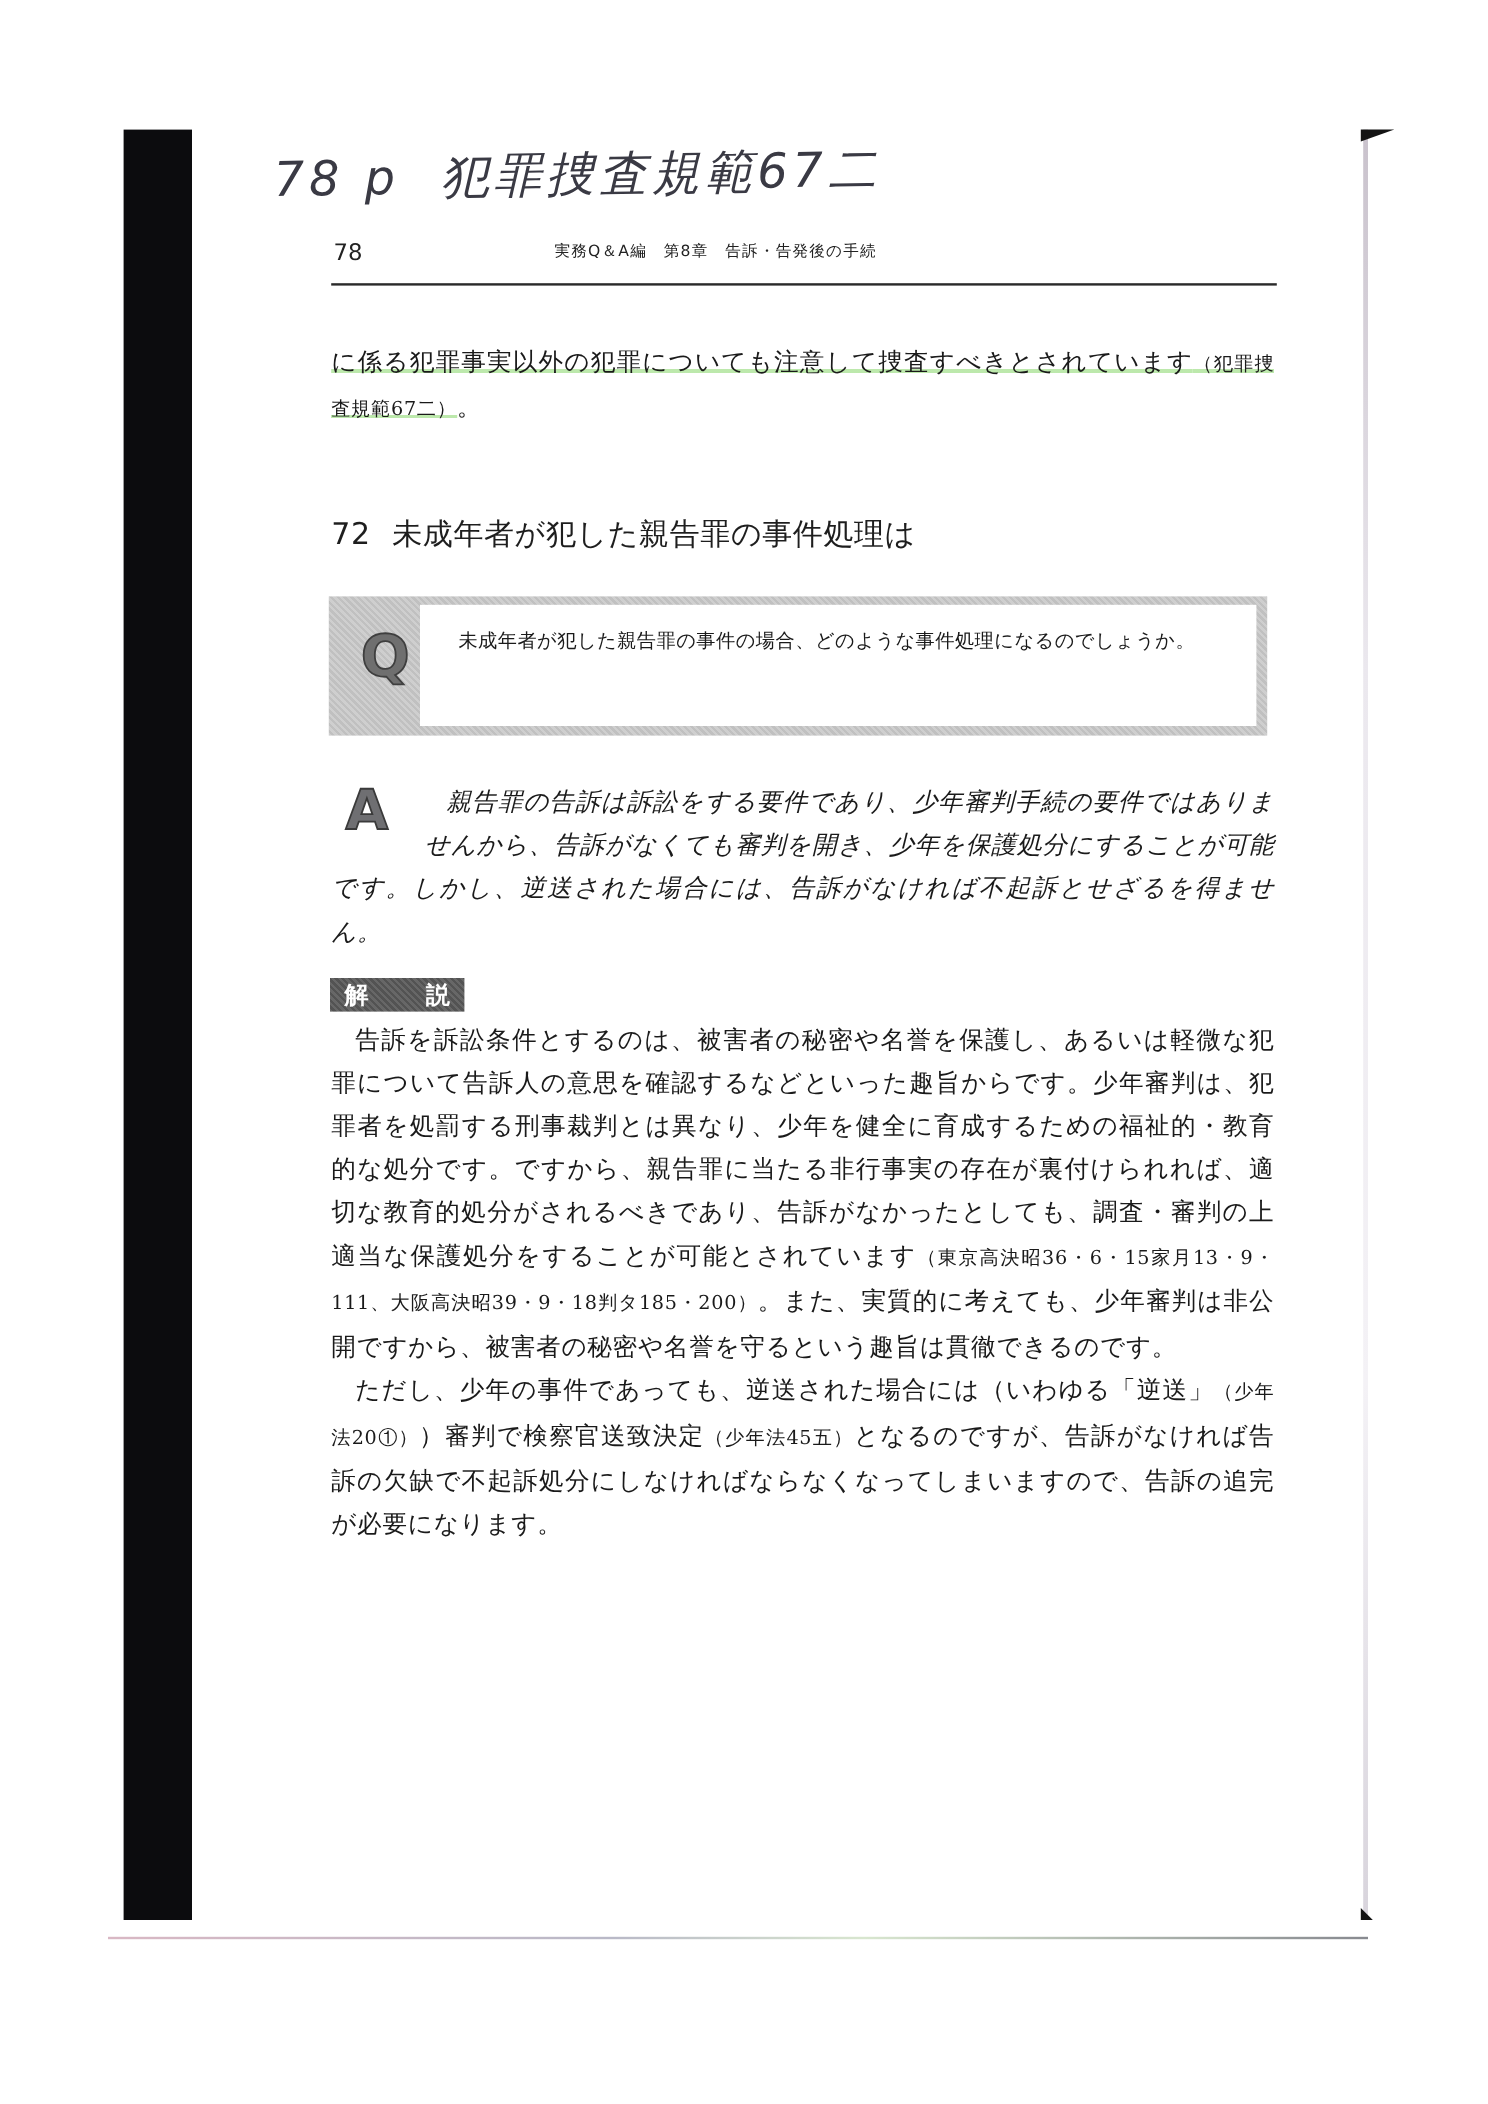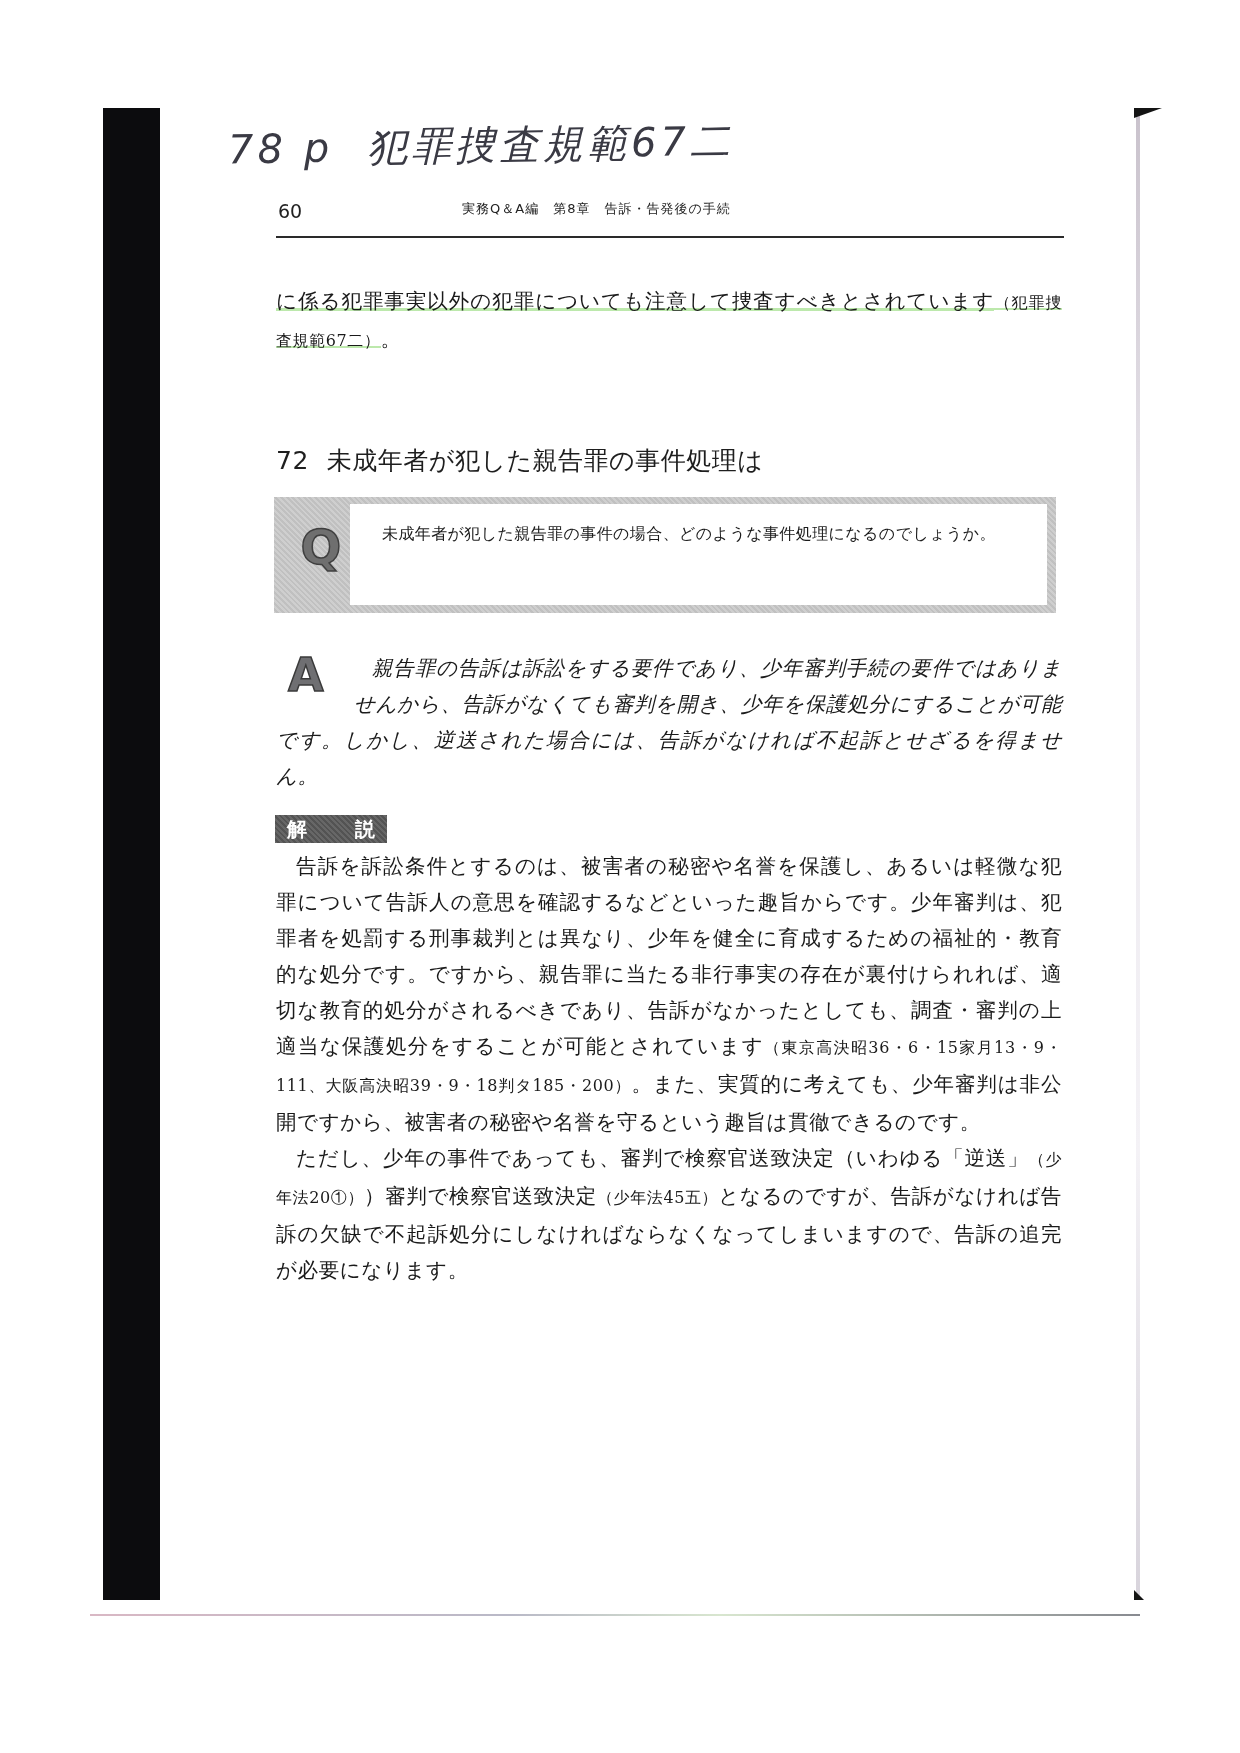--- a/index.html
+++ b/index.html
@@ -107,21 +107,21 @@
   .cite { font-size: 16px; }
   .hl {
     background: linear-gradient(to bottom, transparent 78%, rgba(134, 214, 104, 0.55) 78%, rgba(134, 214, 104, 0.55) 92%, transparent 92%);
   }
 
   .cont-para { top: 283px; }
 
   .section-heading {
     position: absolute;
     left: 276px;
-    top: 444px;
+    top: 428px;
     font-family: "DejaVu Sans", sans-serif;
     font-size: 25px;
     color: #1e1e1e;
     letter-spacing: 0.5px;
   }
   .section-heading .num { margin-right: 18px; }
 
   .q-box {
     position: absolute;
     left: 274px;
@@ -211,21 +211,21 @@
 <div class="right-edge-line"></div>
 <div class="corner-mark-top"></div>
 <div class="corner-mark-bottom"></div>
 <div class="bottom-rule"></div>
 
 <div class="handwritten-note">
   <span class="page-ref">78 p</span><span>犯罪捜査規範67二</span>
 </div>
 
 <div class="running-header">
-  <span class="page-number">60</span>
+  <span class="page-number">78</span>
   <span class="header-title">実務Q＆A編　第8章　告訴・告発後の手続</span>
 </div>
 
 <div class="content body-text cont-para">
   <span class="hl">に係る犯罪事実以外の犯罪についても注意して捜査すべきとされています</span><span class="cite hl">（犯罪捜査規</span><span class="cite hl">範67二）</span><span>。</span>
 </div>
 
 <div class="section-heading">
   <span class="num">72</span><span>未成年者が犯した親告罪の事件処理は</span>
 </div>
@@ -245,15 +245,15 @@
 <div class="badge-kaisetsu">
   <span>解</span>
   <span>説</span>
 </div>
 
 <div class="content body-text explain">
   <p>
     <span>告訴を訴訟条件とするのは、被害者の秘密や名誉を保護し、あるいは軽微な犯罪について告訴人の意思を確認するなどといった趣旨からです。少年審判は、犯罪者を処罰する刑事裁判とは異なり、少年を健全に育成するための福祉的・教育的な処分です。ですから、親告罪に当たる非行事実の存在が裏付けられれば、適切な教育的処分がされるべきであり、告訴がなかったとしても、調査・審判の上適当な保護処分をすることが可能とされています</span><span class="cite">（東京高決昭36・6・15家月13・9・111、大阪高決昭39・9・18判タ185・200）</span><span>。また、実質的に考えても、少年審判は非公開ですから、被害者の秘密や名誉を守るという趣旨は貫徹できるのです。</span>
   </p>
   <p>
-    <span>ただし、少年の事件であっても、審判で検察官送致決定（いわゆる「逆送」</span><span class="cite">（少年法20①）</span><span>）審判で検察官送致決定</span><span class="cite">（少年法45五）</span><span>となるのですが、告訴がなければ告訴の欠缺で不起訴処分にしなければならなくなってしまいますので、告訴の追完が必要になります。</span>
+    <span>ただし、少年の事件であっても、逆送された場合には（いわゆる「逆送」</span><span class="cite">（少年法20①）</span><span>）審判で検察官送致決定</span><span class="cite">（少年法45五）</span><span>となるのですが、告訴がなければ告訴の欠缺で不起訴処分にしなければならなくなってしまいますので、告訴の追完が必要になります。</span>
   </p>
 </div>
 
 </body></html>

